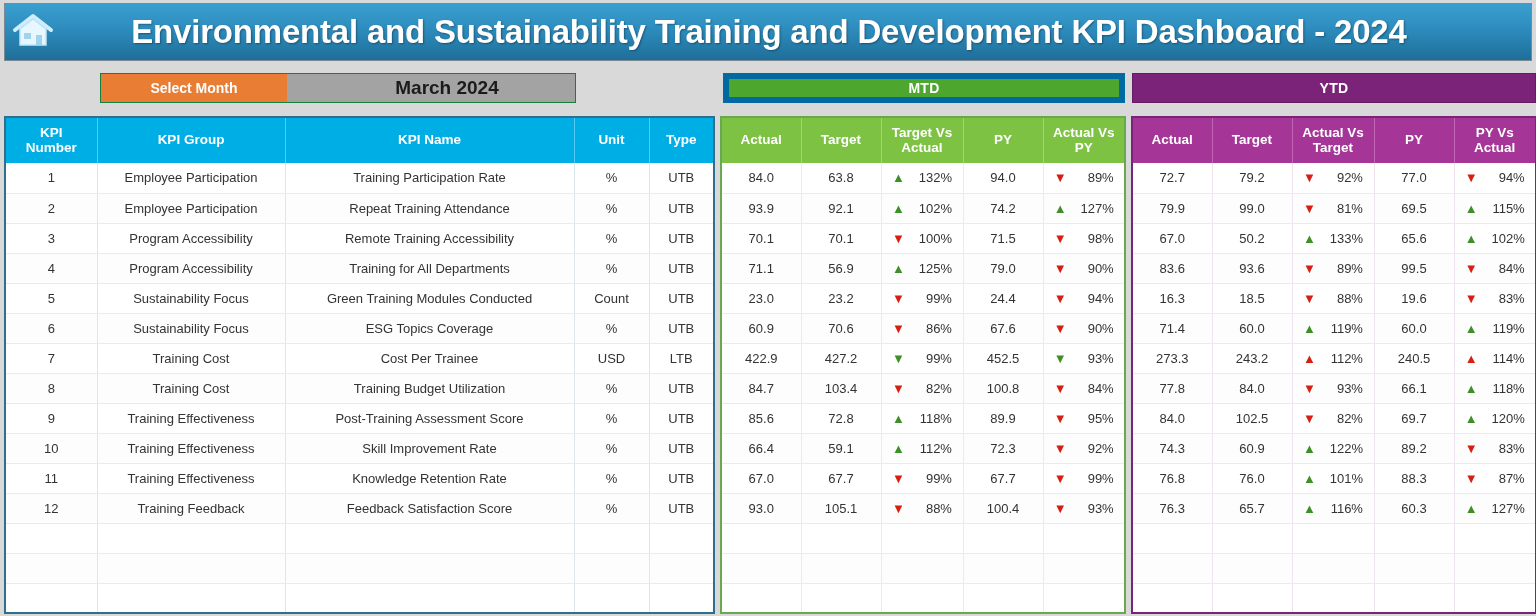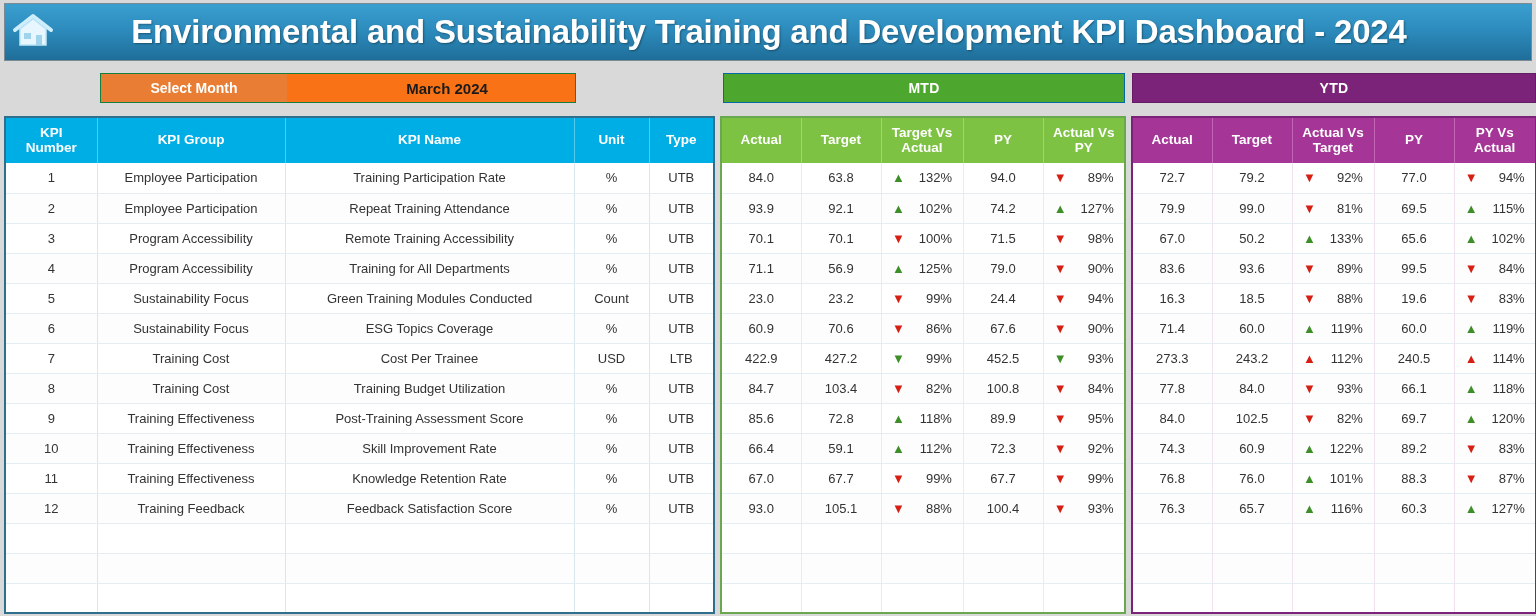--- a/index.html
+++ b/index.html
@@ -60,36 +60,36 @@
   .month-label {
     width: 186px;
     background: #e87d33;
     color: #ffffff;
     font-size: 14px;
     font-weight: bold;
     display: flex; align-items: center; justify-content: center;
   }
   .month-value {
     flex: 1;
-    background: #f97316;
+    background: #a3a3a3;
     color: #1b1b1b;
-    font-size: 15px;
+    font-size: 19px;
     font-weight: bold;
     display: flex; align-items: center; justify-content: center; padding-left: 32px;
   }
   .band {
     position: absolute;
     height: 30px;
     display: flex; align-items: center; justify-content: center;
     color: #ffffff;
     font-size: 14px;
     font-weight: bold;
     letter-spacing: 0.3px;
   }
-  .band-mtd { left: 719px; width: 402px; background: #4da72e; border: 1px solid #0369a1; }
+  .band-mtd { left: 719px; width: 402px; background: #4da72e; border: 6px solid #0369a1; }
   .band-ytd { left: 1128px; width: 404px; background: #7a2378; border: 1px solid #661c64; }
 
   
   .tables {
     position: relative;
     margin: 6px 4px 0 4px;
     height: 497px;
     display: flex;
     gap: 5px;
   }

